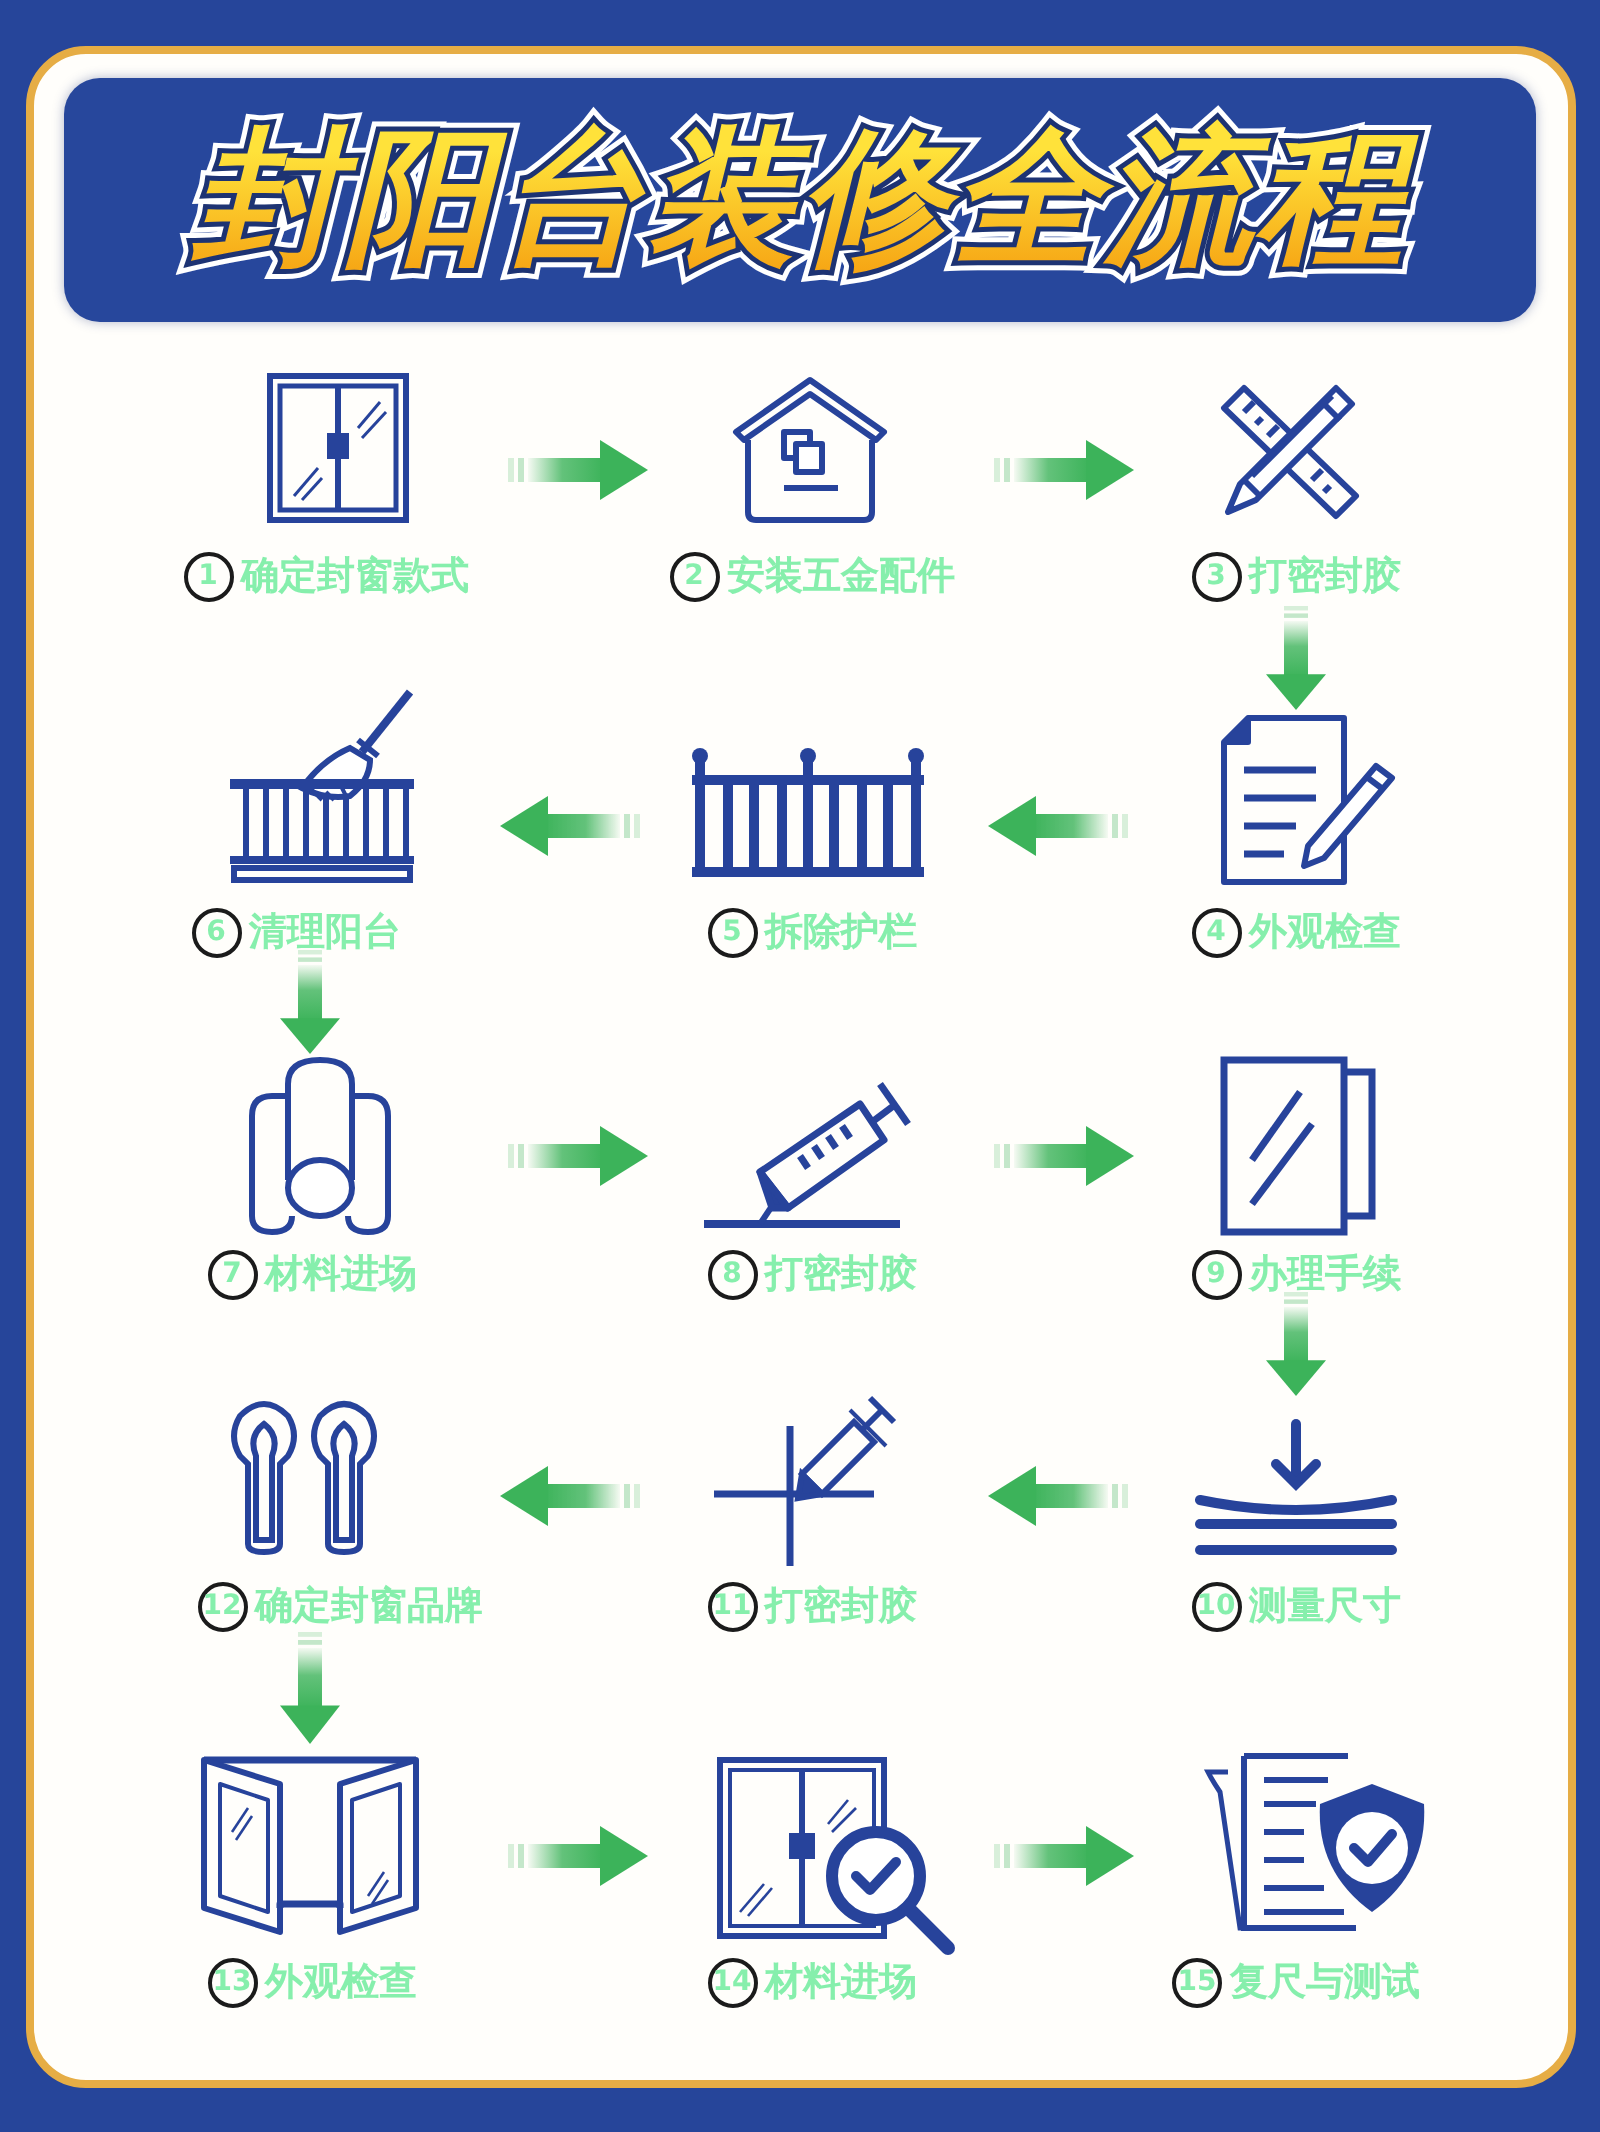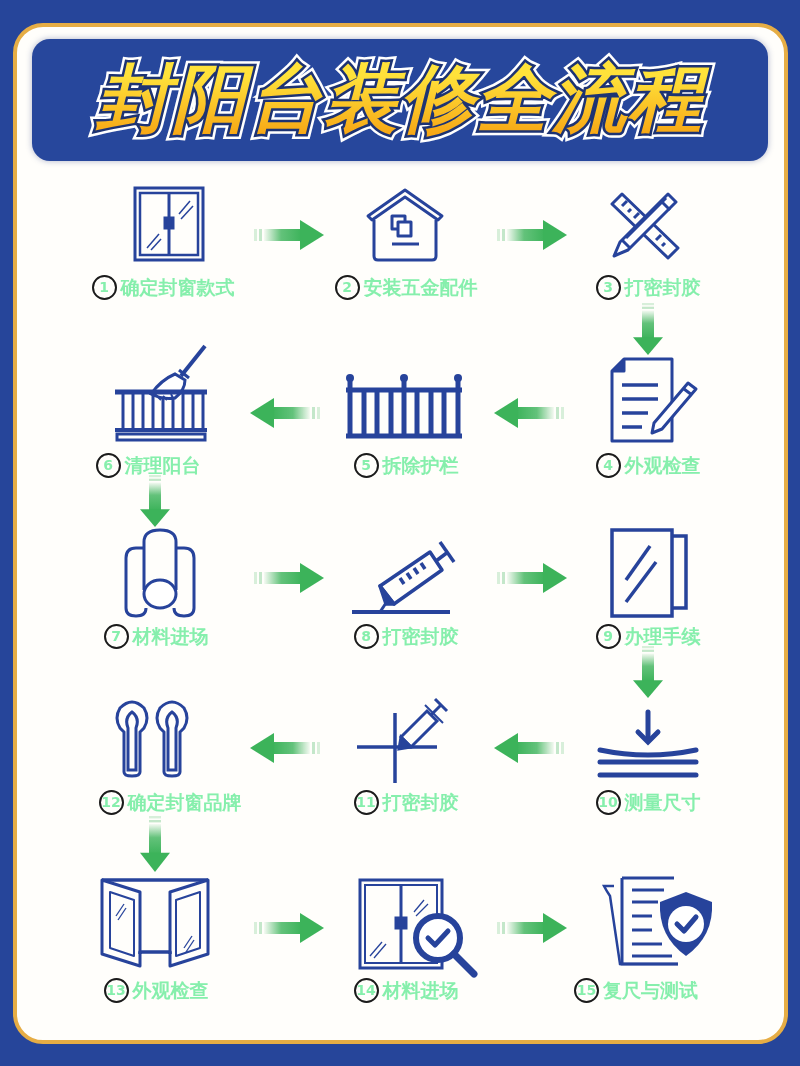--- a/index.html
+++ b/index.html
@@ -321,13 +321,13 @@
     <line x1="30" y1="26" x2="56" y2="26"></line>
     <line x1="30" y1="40" x2="50" y2="40"></line>
     <line x1="30" y1="54" x2="50" y2="54"></line>
     <line x1="30" y1="68" x2="60" y2="68"></line>
     <line x1="30" y1="80" x2="70" y2="80"></line>
     <path d="M84 16 L110 26 Q112 60 84 80 Q56 60 58 26 Z" fill="#27439b" stroke="none"></path>
     <circle cx="84" cy="48" r="18" fill="#fff" stroke="none"></circle>
     <path d="M75 48 L82 55 L94 41" stroke="#27439b" stroke-width="5" stroke-linecap="round" stroke-linejoin="round"></path>
   </svg>
 </div>
-<div class="label" style="left:516px;top:978px"><span class="num">15</span><span>复尺与测试</span></div>
+<div class="label" style="left:528px;top:978px"><span class="num">15</span><span>复尺与测试</span></div>
 
 </body></html>

